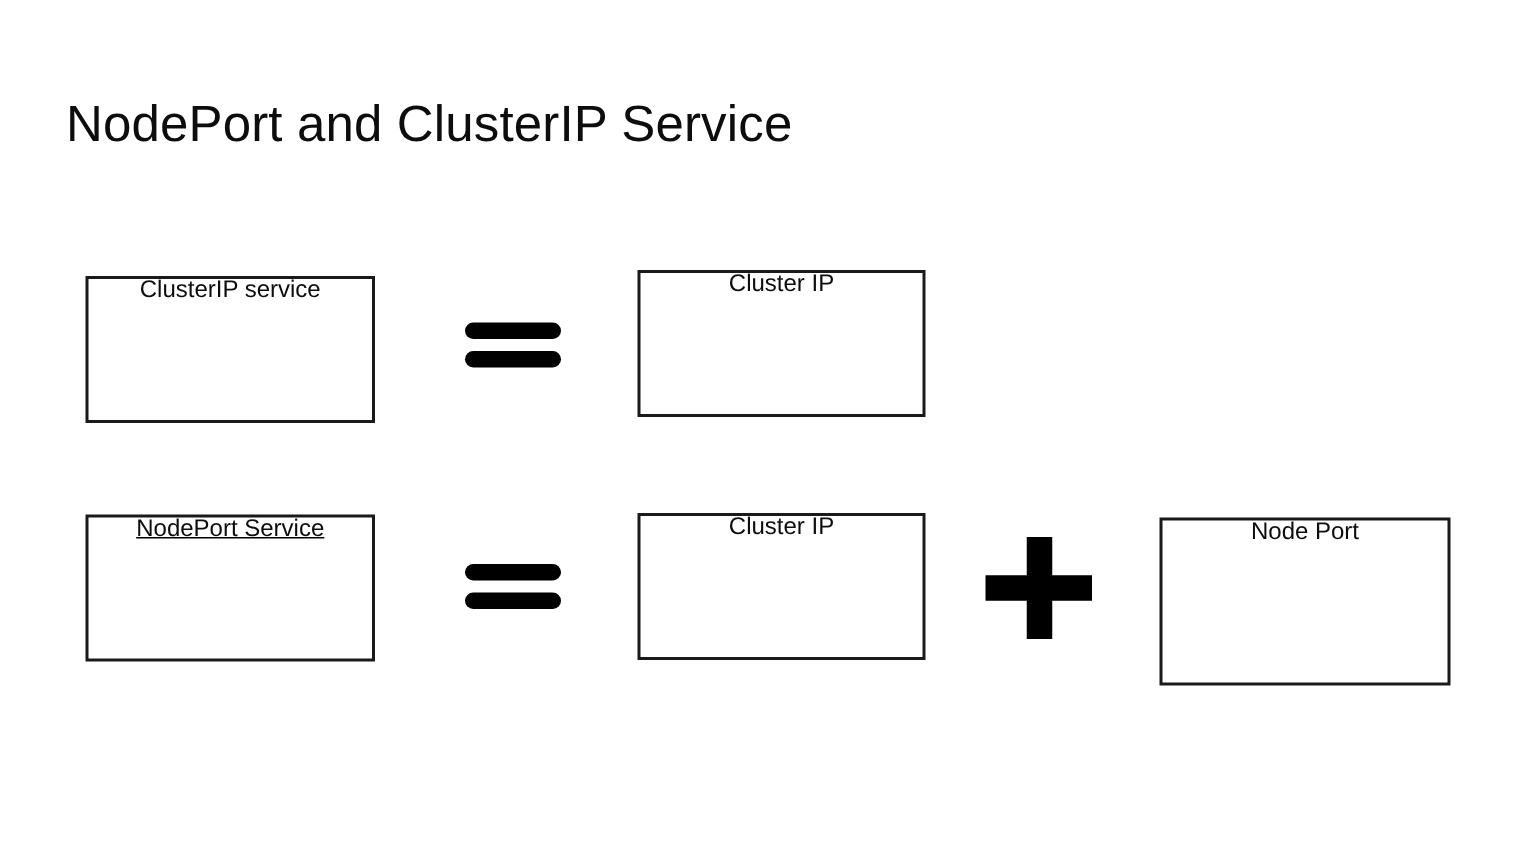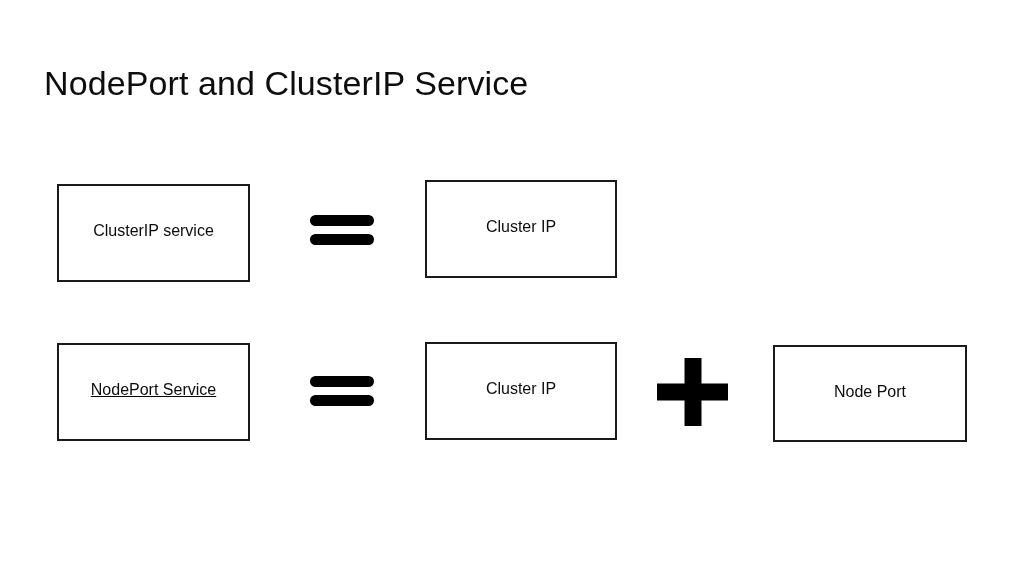--- a/index.html
+++ b/index.html
@@ -33,21 +33,20 @@
     white-space: nowrap;
   }
 
   
   .node {
     position: absolute;
     box-sizing: border-box;
     background: #ffffff;
     border: 2px solid #1a1a1a;
     display: flex;
-    align-items: center;
     justify-content: center;
   }
   .node-label {
     font-size: 16px;
     line-height: 20px;
     font-weight: 400;
     color: #0d0d0d;
     white-space: nowrap;
     text-align: center;
     position: relative;
@@ -97,21 +96,21 @@
 
   
   #node-clusterip-service { left: 57px;  top: 184px; width: 193px; height: 98px; }
   #node-cluster-ip-1      { left: 425px; top: 180px; width: 192px; height: 98px; }
   #op-equals-1            { left: 310px; top: 215px; width: 64px;  height: 30px; }
 
   #node-nodeport-service  { left: 57px;  top: 343px; width: 193px; height: 98px; text-decoration: underline; }
   #node-cluster-ip-2      { left: 425px; top: 342px; width: 192px; height: 98px; }
   #op-equals-2            { left: 310px; top: 376px; width: 64px;  height: 30px; }
   #op-plus-1              { left: 657px; top: 358px; width: 71px;  height: 68px; }
-  #node-node-port         { left: 773px; top: 345px; width: 194px; height: 97px; }
+  #node-node-port         { left: 773px; top: 345px; width: 194px; height: 112px; }
 </style>
 </head>
 <body>
 
 <div class="slide">
 
   <div class="slide-title">NodePort and ClusterIP Service</div>
 
   <div id="node-clusterip-service" class="node">
     <span class="node-label">ClusterIP service</span>

